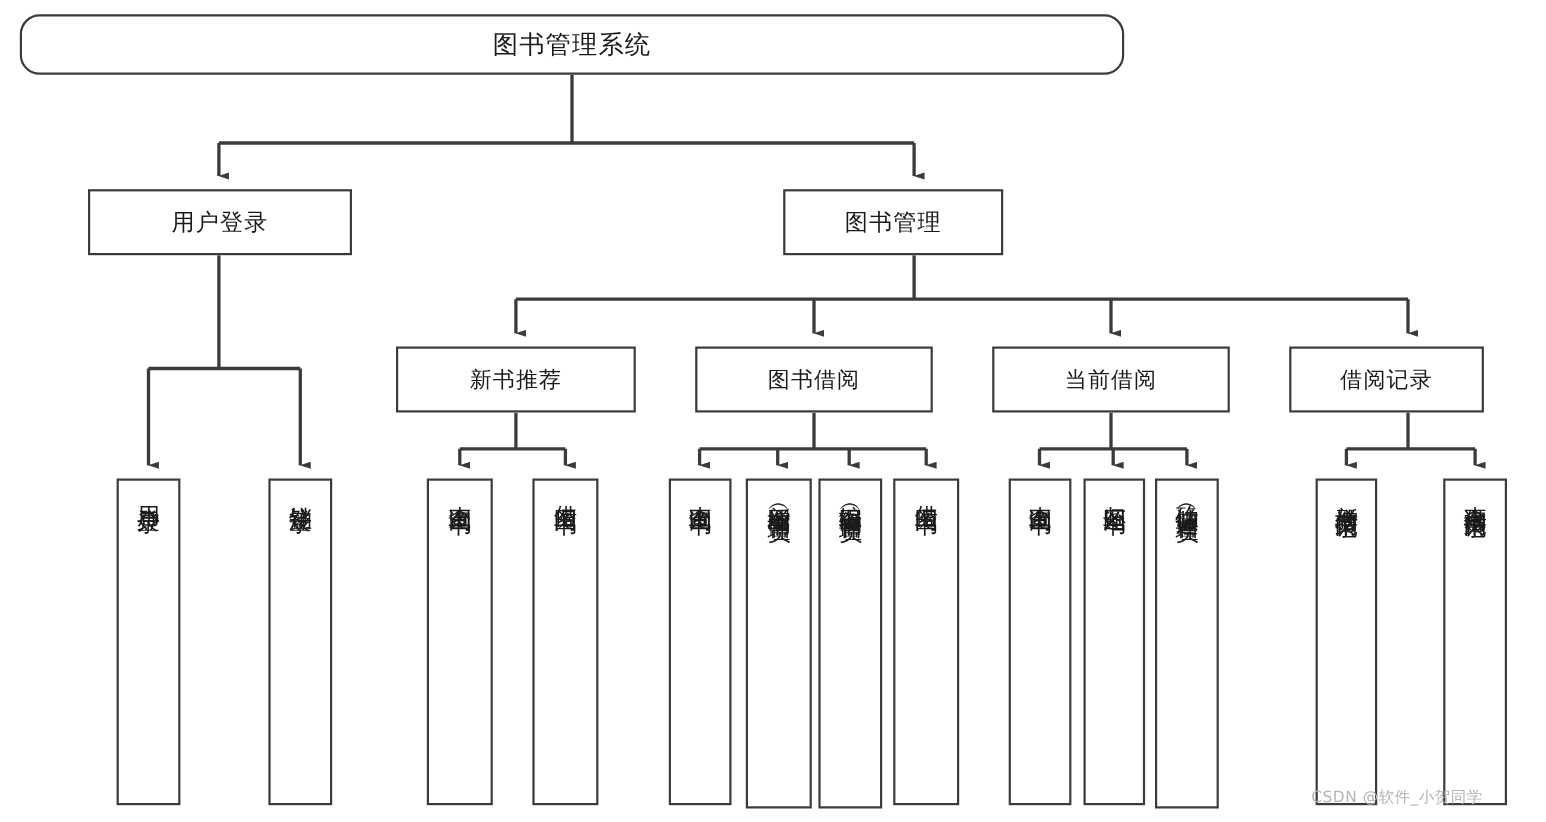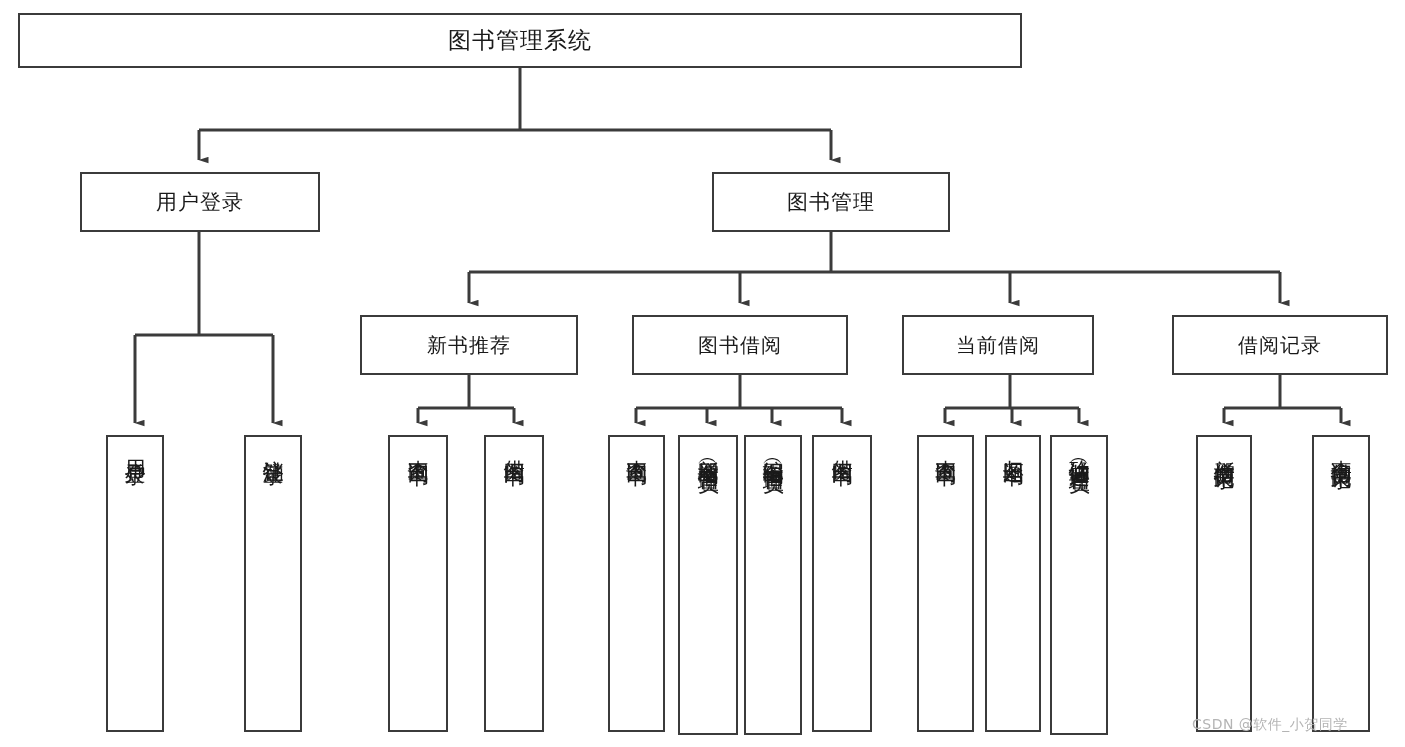--- a/index.html
+++ b/index.html
@@ -32,20 +32,21 @@
     background: #ffffff;
     border: 2px solid #3b3b3b;
     display: flex;
     align-items: center;
     justify-content: center;
     color: #1a1a1a;
   }
   .node.level0 {
     font-size: 23px;
     letter-spacing: 1px;
+    border-radius: 18px;
   }
   .node.level1 {
     font-size: 21px;
     letter-spacing: 1px;
   }
   .node.level2 {
     font-size: 20px;
     letter-spacing: 1px;
   }
   
@@ -127,37 +128,37 @@
   </svg>
 
   <div class="node level0" style="left:18px; top:13px; width:1004px; height:55px;">
     <span>图书管理系统</span>
   </div>
 
   <div class="node level1" style="left:80px; top:172px; width:240px; height:60px;">
     <span>用户登录</span>
   </div>
 
-  <div class="node level1" style="left:712px; top:172px; width:238px; height:60px;">
+  <div class="node level1" style="left:712px; top:172px; width:200px; height:60px;">
     <span>图书管理</span>
   </div>
 
   <div class="node level2" style="left:360px; top:315px; width:218px; height:60px;">
     <span>新书推荐</span>
   </div>
 
   <div class="node level2" style="left:632px; top:315px; width:216px; height:60px;text-align:right;">
     <span>图书借阅</span>
   </div>
 
-  <div class="node level2" style="left:902px; top:315px; width:192px; height:60px;">
+  <div class="node level2" style="left:902px; top:315px; width:216px; height:60px;">
     <span>当前借阅</span>
   </div>
 
-  <div class="node level2" style="left:1172px; top:315px; width:216px; height:60px;">
+  <div class="node level2" style="left:1172px; top:315px; width:177px; height:60px;">
     <span>借阅记录</span>
   </div>
 
   <div class="node leaf" style="left:106px; top:435px; width:58px; height:297px;">
     <span class="vtext">用户登录</span>
   </div>
 
   <div class="node leaf" style="left:244px; top:435px; width:58px; height:297px;">
     <span class="vtext">注销登录</span>
   </div>

